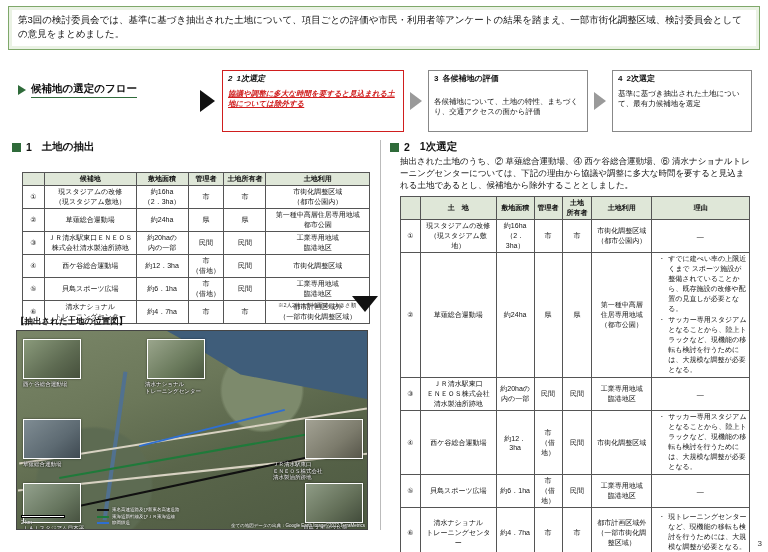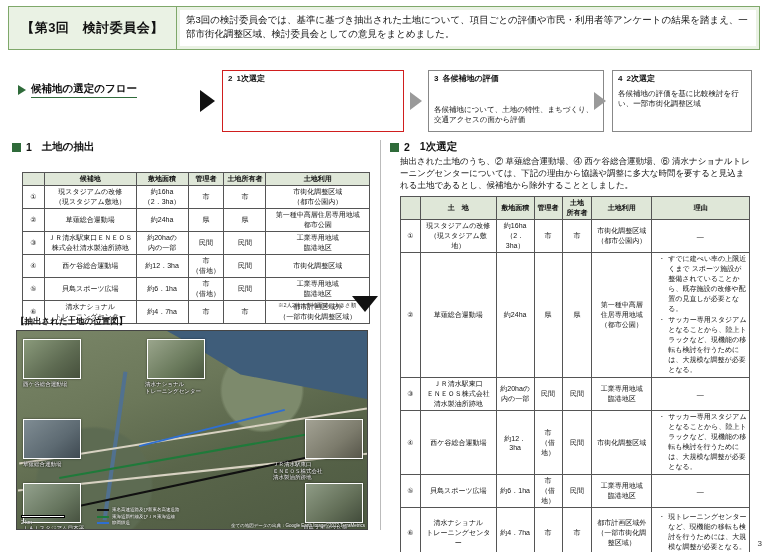--- a/index.html
+++ b/index.html
@@ -129,50 +129,50 @@
   ul.bul li { position:relative; padding-left:6px; margin:0 0 1px 0; text-align:left; }
   ul.bul li:before { content:"・"; position:absolute; left:-4px; }
   .tl { text-align:left !important; }
 </style>
 </head>
 <body>
 
 <div class="page">
 
   <div class="header">
-    <div class="header-title">【第3回　検討委員会】</div>
     <div class="header-body">第3回の検討委員会では、基準に基づき抽出された土地について、項目ごとの評価や市民・利用者等アンケートの結果を踏まえ、一部市街化調整区域、検討委員会としての意見をまとめました。</div>
   </div>
 
   <div class="sec-bar" style="left:18px; top:54px;margin-top:28px;">
     <span class="bullet"></span>
     <span class="sec-underline">候補地の選定のフロー</span>
   </div>
 
   <div class="flow">
 
 
     <div class="arrow-blk" style="left:184px;"></div>
 
-    <div class="flow-box red" style="left:206px; width:182px;">
+    <div class="flow-box red" style="left:206px; width:182px;font-style:italic;">
       <div class="fhead"><span class="n">2</span><span>1次選定</span></div>
+      <div class="u-red" style="margin-top:4px;">協議や調整に多大な時間を要すると見込まれる土地については除外する</div>
     </div>
 
     <div class="arrow-gray" style="left:394px;"></div>
 
-    <div class="flow-box" style="left:412px; width:176px;">
+    <div class="flow-box" style="left:412px; width:160px;">
       <div class="fhead"><span class="n">3</span><span>各候補地の評価</span></div>
-      <div style="margin-top:20px;">各候補地について、土地の特性、まちづくり、交通アクセスの面から評価</div>
+      <div style="margin-top:12px;">各候補地について、土地の特性、まちづくり、交通アクセスの面から評価</div>
     </div>
 
     <div class="arrow-gray" style="left:578px;"></div>
 
     <div class="flow-box" style="left:596px; width:140px;">
       <div class="fhead"><span class="n">4</span><span>2次選定</span></div>
-      <div style="margin-top:4px;">各候補地の評価を基に比較検討を行い、一部市街化調整区域</div>
+      <div style="margin-top:4px;">基準に基づき抽出された土地について、最有力候補地を選定</div>
     </div>
   </div>
 
   <div class="vline"></div>
 
   <div class="num-bar" style="left:12px; top:140px;">
     <span class="sq"></span>
     <span>1</span>
     <span style="width:10px; display:inline-block;"></span>
     <span>土地の抽出</span>

